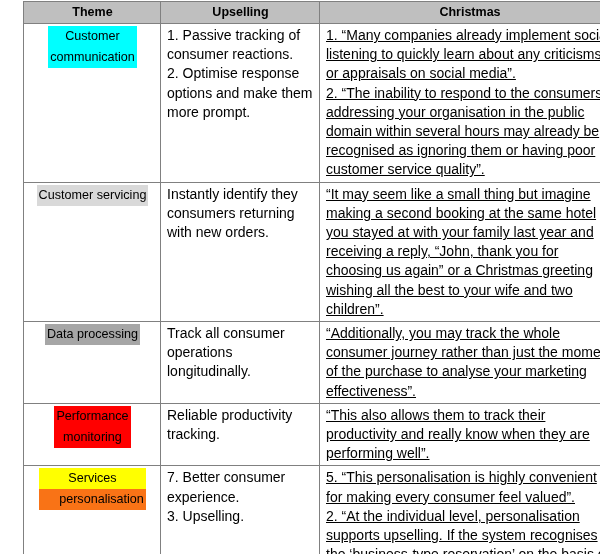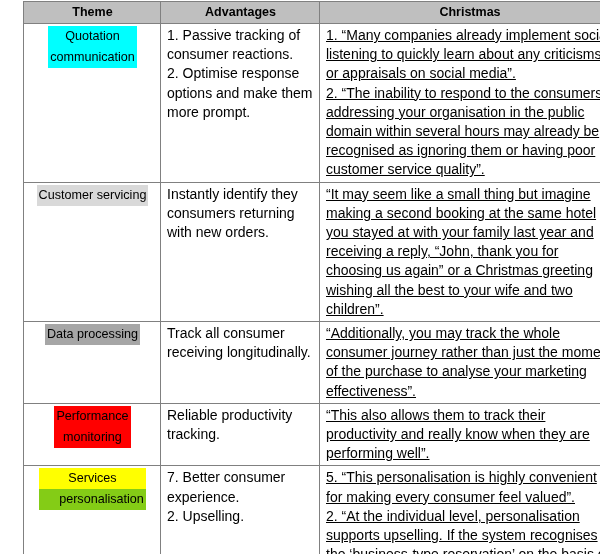--- a/index.html
+++ b/index.html
@@ -75,27 +75,27 @@
 <div class="table-wrap">
   <table class="matrix">
     <colgroup>
       <col class="c-theme">
       <col class="c-adv">
       <col class="c-quote">
     </colgroup>
     <thead>
       <tr>
         <th>Theme</th>
-        <th>Advantages</th>
+        <th>Upselling</th>
         <th>Christmas</th>
       </tr>
     </thead>
     <tbody id="tbody">
         <tr>
-          <td class="theme-cell"><span style="background: transparent; display: inline-block;"><span class="hl theme-line" style="background: rgb(0, 255, 255);">Quotation</span><span class="hl theme-line" style="background: rgb(0, 255, 255);">communication</span></span></td>
+          <td class="theme-cell"><span style="background: transparent; display: inline-block;"><span class="hl theme-line" style="background: rgb(0, 255, 255);">Customer</span><span class="hl theme-line" style="background: rgb(0, 255, 255);">communication</span></span></td>
           <td class="adv-cell">
             <div>1. Passive tracking of consumer reactions.</div>
             <div>2. Optimise response options and make them more prompt.</div>
           </td>
           <td class="quote-cell">
             <div>1. “Many companies already implement social listening to quickly learn about any criticisms or appraisals on social media”.</div>
             <div>2. “The inability to respond to the consumers addressing your organisation in the public domain within several hours may already be recognised as ignoring them or having poor customer service quality”.</div>
           </td>
         </tr>
         <tr>
@@ -103,40 +103,40 @@
           <td class="adv-cell">
             <div>Instantly identify they consumers returning with new orders.</div>
           </td>
           <td class="quote-cell">
             <div>“It may seem like a small thing but imagine making a second booking at the same hotel you stayed at with your family last year and receiving a reply, “John, thank you for choosing us again” or a Christmas greeting wishing all the best to your wife and two children”.</div>
           </td>
         </tr>
         <tr>
           <td class="theme-cell"><span style="background: transparent; display: inline-block;"><span class="hl theme-line" style="background: rgb(166, 166, 166);">Data processing</span></span></td>
           <td class="adv-cell">
-            <div>Track all consumer receiving longitudinally.</div>
+            <div>Track all consumer operations longitudinally.</div>
           </td>
           <td class="quote-cell">
             <div>“Additionally, you may track the whole consumer journey rather than just the moment of the purchase to analyse your marketing effectiveness”.</div>
           </td>
         </tr>
         <tr>
           <td class="theme-cell"><span style="background: transparent; display: inline-block;"><span class="hl theme-line" style="background: rgb(255, 0, 0);">Performance</span><span class="hl theme-line" style="background: rgb(255, 0, 0);">monitoring</span></span></td>
           <td class="adv-cell">
             <div>Reliable productivity tracking.</div>
           </td>
           <td class="quote-cell">
             <div>“This also allows them to track their productivity and really know when they are performing well”.</div>
           </td>
         </tr>
         <tr>
-          <td class="theme-cell"><span style="background: transparent; display: inline-block; border-radius: 9px;"><span class="hl theme-line" style="background: rgb(255, 255, 0);">Services</span><span class="hl theme-line" style="background: #84cc16; padding-left: 20px;">personalisation</span></span></td>
+          <td class="theme-cell"><span style="background: transparent; display: inline-block; border-radius: 9px;"><span class="hl theme-line" style="background: rgb(255, 255, 0);">Services</span><span class="hl theme-line" style="background: #f97316; padding-left: 20px;">personalisation</span></span></td>
           <td class="adv-cell">
             <div>7. Better consumer experience.</div>
-            <div>2. Upselling.</div>
+            <div>3. Upselling.</div>
           </td>
           <td class="quote-cell">
             <div>5. “This personalisation is highly convenient for making every consumer feel valued”.</div>
             <div>2. “At the individual level, personalisation supports upselling. If the system recognises the ‘business-type reservation’ on the basis of customer data, a live customer support specialist may offer additional services such as office space, a business lounge for work or photocopying and translation”.</div>
           </td>
         </tr>
       </tbody>
   </table>
 </div>
 

